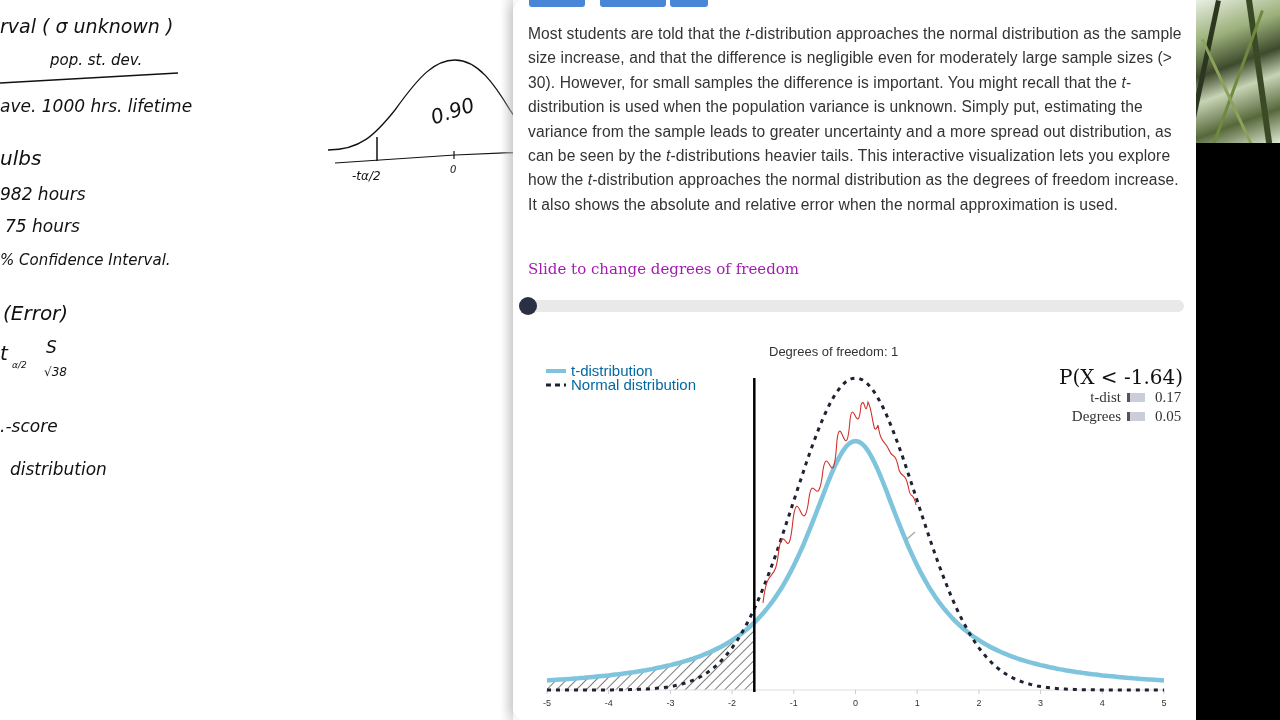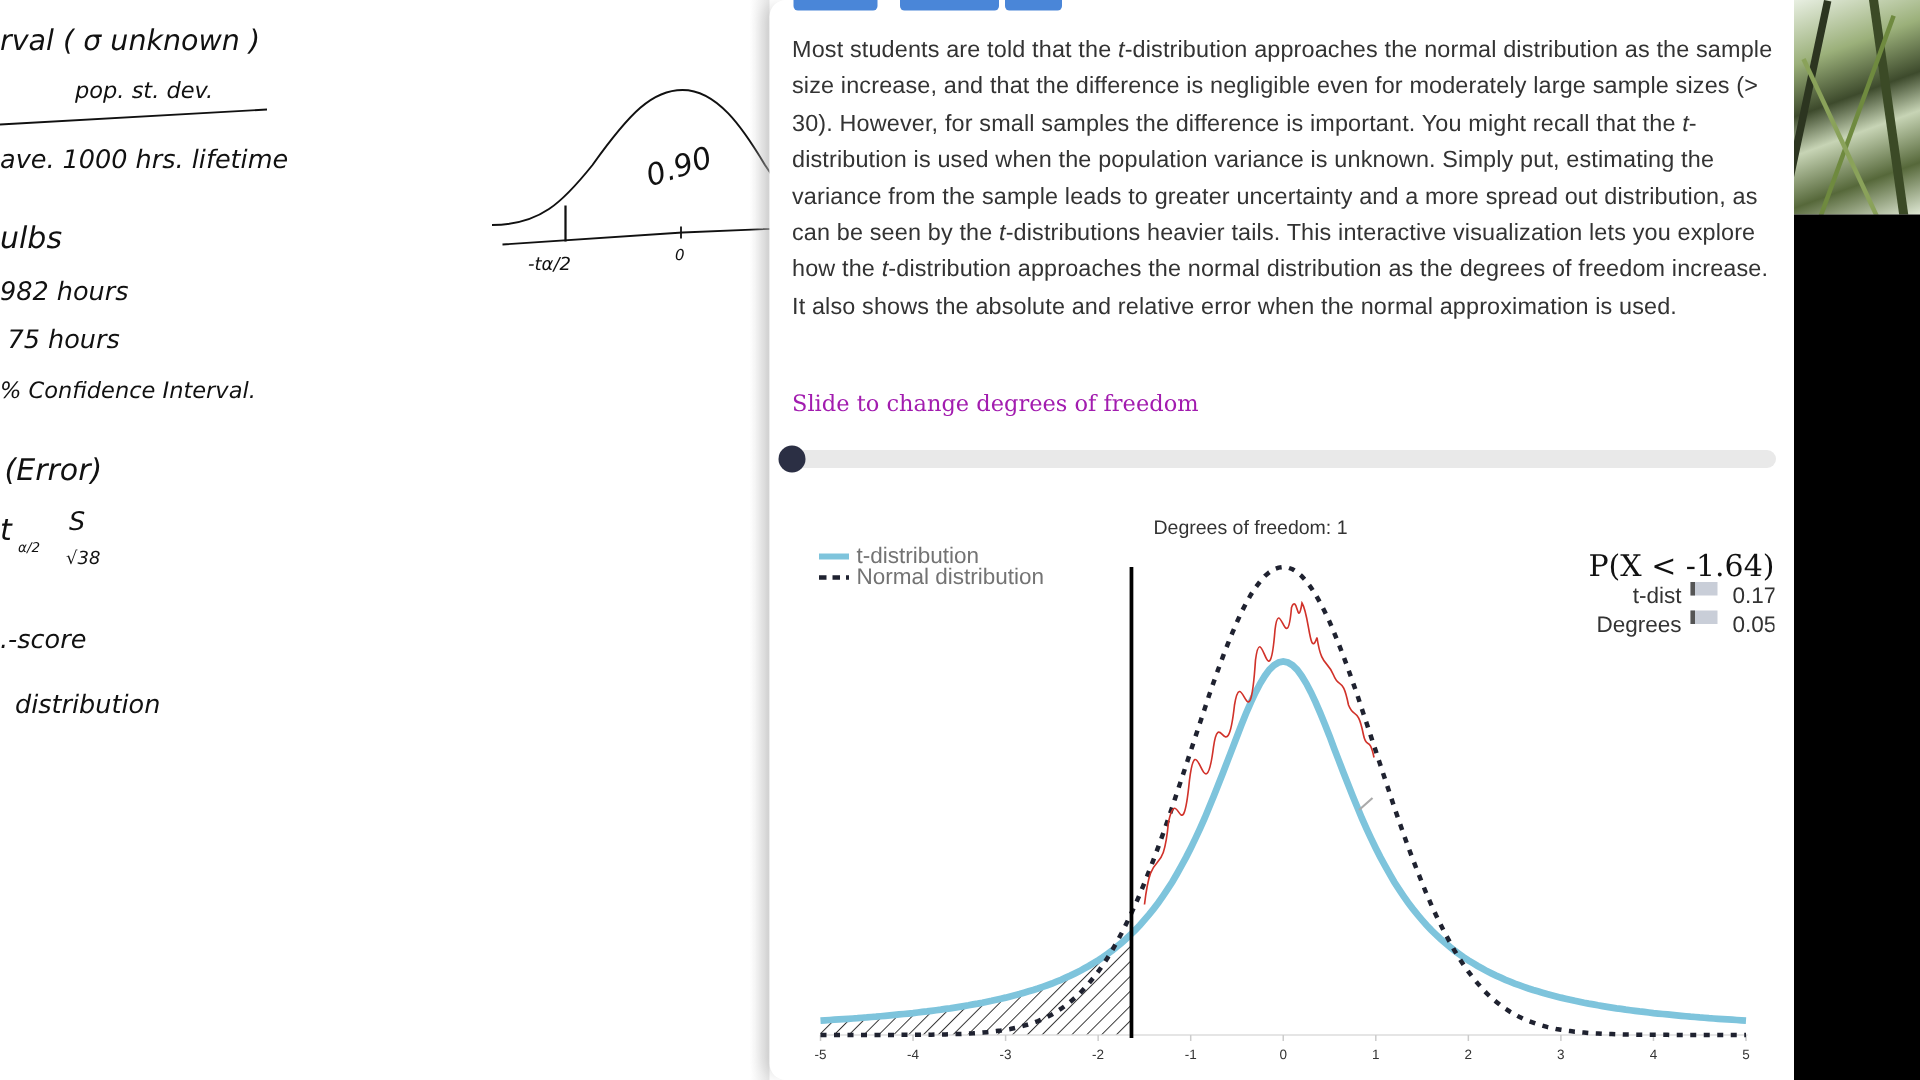--- a/index.html
+++ b/index.html
@@ -9,26 +9,26 @@
   .hw { font-family:"DejaVu Sans", sans-serif; fill:#111; font-style:italic; }
   .panel { position:absolute; left:513px; top:0; width:683px; height:720px; background:#fff; box-shadow:-8px 0 10px -4px rgba(0,0,0,0.12);border-radius:11px; }
   .panel-shade { position:absolute; left:500px; top:0; width:13px; height:720px; background:linear-gradient(to right, rgba(255,255,255,0), rgba(210,210,210,0.55)); }
   .social { position:absolute; top:-10px; height:17px; border-radius:3px; background:#4a86d8; }
   .para { position:absolute; left:15px; top:22px; width:660px; font-family:"Liberation Sans", sans-serif; font-size:15.6px; line-height:24.4px; color:#333; letter-spacing:0.1px; }
   .para i { font-style:italic; }
   .slider-label { position:absolute; left:15px; top:260px; font-family:"DejaVu Serif", serif; font-size:15px; color:#a21caf; }
   .slider-track { position:absolute; left:15px; top:300px; width:656px; height:12px; background:#e9e9e9; border-radius:6px; }
   .slider-knob { position:absolute; left:6px; top:297px; width:18px; height:18px; border-radius:50%; background:#2b2f44; }
   .chart-title { position:absolute; left:256px; top:344px; font-family:"Liberation Sans", sans-serif; font-size:13px; color:#333; }
-  .legend { position:absolute; left:33px; top:364px; font-family:"Liberation Sans", sans-serif; font-size:15px; color:#737373; line-height:14px; }
+  .legend { position:absolute; left:33px; top:364px; font-family:"Liberation Sans", sans-serif; font-size:15px; color:#0369a1; line-height:14px; }
   .legend .row { display:flex; align-items:center; height:14px; }
   .legend .sw { width:20px; margin-right:5px; }
   .prob { position:absolute; right:13px; top:368px; text-align:right; font-family:"Liberation Sans", sans-serif; font-size:15px; color:#333; line-height:19.5px; }
   .prob .head { font-family:"DejaVu Serif", serif; font-size:20px; color:#111; }
-  .prob .row { display:flex; justify-content:flex-end; align-items:flex-start; }
+  .prob .row { display:flex; justify-content:flex-end; align-items:center;font-family:Liberation Serif, serif; }
   .prob .bar { display:inline-block; width:18px; height:9px; background:#c9ced8; margin:0 10px 0 6px; border-left:3px solid #555; box-sizing:border-box; }
   .prob .val { width:28px; overflow:hidden; white-space:nowrap; text-align:left; }
   .chart { position:absolute; left:0; top:0; }
   .tick { font-family:"Liberation Sans", sans-serif; font-size:9px; fill:#333; }
   .photo { position:absolute; left:1196px; top:0; width:84px; height:143px; background:linear-gradient(160deg,#e8efe2 0%,#9bb07a 25%,#3d4a2c 45%,#c7d4b5 60%,#56683a 80%,#dfe8d4 100%); overflow:hidden; }
   .photo span { position:absolute; background:#2c3520; transform-origin:top left; }
   .black { position:absolute; left:1196px; top:143px; width:84px; height:577px; background:#000; }
 </style>
 </head>
 <body>

